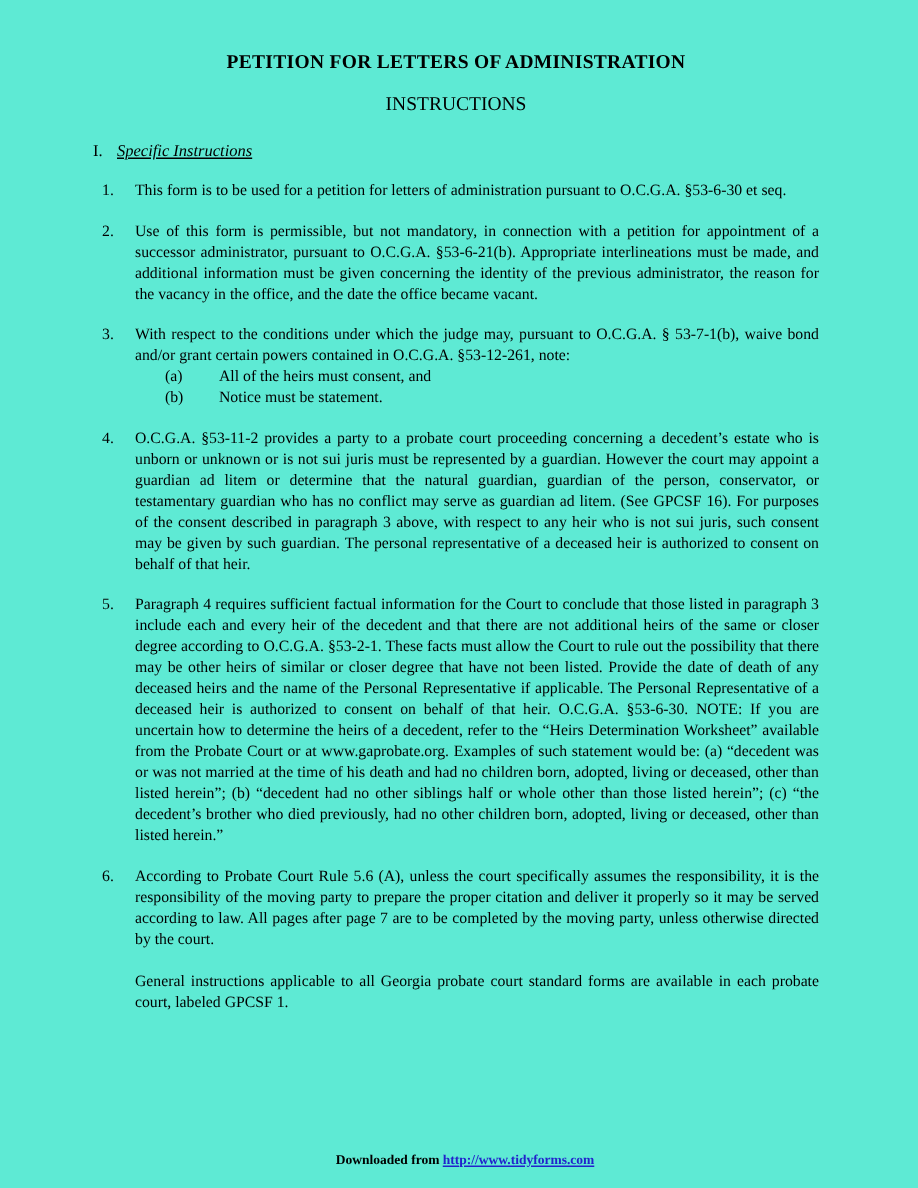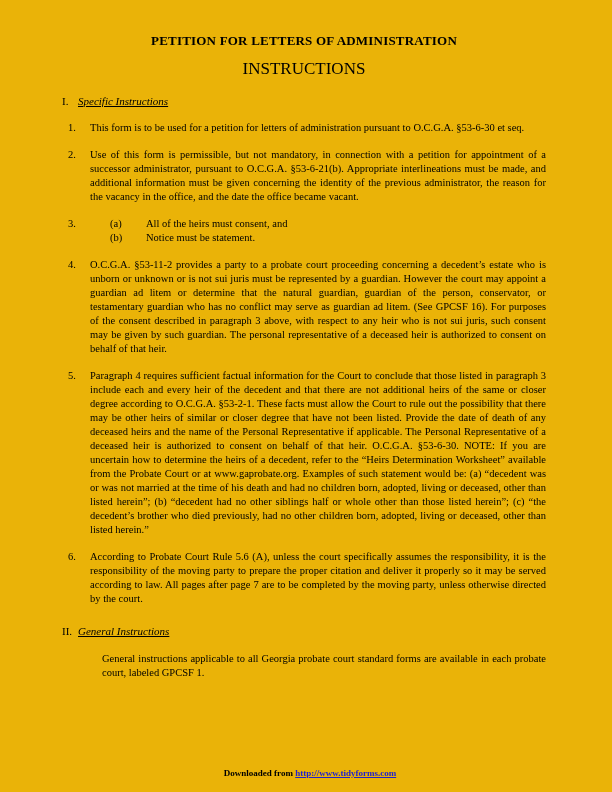--- a/index.html
+++ b/index.html
@@ -4,40 +4,40 @@
 <style>
   html, body {
     margin: 0;
     padding: 0;
     background: #ffffff;
   }
   .page {
     position: relative;
     width: 612px;
     height: 792px;
-    background: #eab308;
+    background: #5eead4;
     color: #000000;
     font-family: "Liberation Serif", "DejaVu Serif", serif;
     font-size: 10.5px;
     line-height: 14px;
     overflow: hidden;
     box-sizing: border-box;
   }
   .content {
     padding: 34px 66px 0 62px;
   }
   .doc-title {
     text-align: center;
     font-weight: bold;
     font-size: 13px;
     letter-spacing: 0.2px;
   }
   .doc-subtitle {
     text-align: center;
-    font-size: 17px;
+    font-size: 13px;
     margin-top: 14px;
   }
   .section-heading {
     margin-top: 18px;
     font-size: 11px;
     display: flex;
   }
   .section-heading .numeral {
     width: 16px;
     flex-shrink: 0;
@@ -69,21 +69,21 @@
   .sub .sub-num {
     width: 36px;
     flex-shrink: 0;
   }
   .inline-link {
     color: #000000;
     cursor: pointer;
   }
   .general-paragraph {
     margin-top: 14px;
-    margin-left: 40px;
+    margin-left: 28px;
     text-align: justify;
   }
   .footer {
     position: absolute;
     bottom: 12px;
     left: 4px;
     width: 100%;
     text-align: center;
     font-size: 9px;
     font-weight: bold;
@@ -114,20 +114,21 @@
     </div>
 
     <div class="item">
       <span class="num">2.</span>
       <div class="text">Use of this form is permissible, but not mandatory, in connection with a petition for appointment of a successor administrator, pursuant to O.C.G.A. §53-6-21(b).  Appropriate interlineations must be made, and additional information must be given concerning the identity of the previous administrator, the reason for the vacancy in the office, and the date the office became vacant.</div>
     </div>
 
     <div class="item">
       <span class="num">3.</span>
       <div class="text">
+        <span>With respect to the conditions under which the judge may, pursuant to O.C.G.A. § 53-7-1(b), waive bond and/or grant certain powers contained in O.C.G.A. §53-12-261,  note:</span>
         <div class="subitems">
           <div class="sub">
             <span class="sub-num">(a)</span>
             <span>All of the heirs must consent, and</span>
           </div>
           <div class="sub">
             <span class="sub-num">(b)</span>
             <span>Notice must be statement.</span>
           </div>
         </div>
@@ -142,24 +143,20 @@
     <div class="item">
       <span class="num">5.</span>
       <div class="text"><span>Paragraph 4 requires sufficient factual information for the Court to conclude that those listed in paragraph 3 include each and every heir of the decedent and that there are not additional heirs of the same or closer degree according to O.C.G.A. §53-2-1. These facts must allow the Court to rule out the possibility that there may be other heirs of similar or closer degree that have not been listed. Provide the date of death of any deceased heirs and the name of the Personal Representative if applicable. The Personal Representative of a deceased heir is authorized to consent on behalf of that heir.   O.C.G.A. §53-6-30.   NOTE: If you are uncertain how to determine the heirs of a decedent, refer to the “Heirs Determination Worksheet” available from the Probate Court or at </span><span class="inline-link">www.gaprobate.org.</span><span>  Examples of such statement would be: (a) “decedent was or was not married at the time of his death and had no children born, adopted, living or deceased, other than listed herein”; (b) “decedent had no other siblings half or whole other than those listed herein”; (c) “the decedent’s brother who died previously, had no other children born, adopted, living or deceased, other than listed herein.”</span></div>
     </div>
 
     <div class="item">
       <span class="num">6.</span>
       <div class="text">According to Probate Court Rule 5.6 (A), unless the court specifically assumes the responsibility, it is the responsibility of the moving party to prepare the proper citation and deliver it properly so it may be served according to law. All pages after page 7 are to be completed by the moving party, unless otherwise directed by the court.</div>
     </div>
 
-    <div class="section-heading">
-      <span class="numeral">II.</span>
-      <span class="heading-label">General Instructions</span>
-    </div>
 
     <div class="general-paragraph">General instructions applicable to all Georgia probate court standard forms are available in each probate court, labeled GPCSF 1.</div>
 
   </div>
 
   <div class="footer">
     <span>Downloaded from </span><span class="footer-link">http://www.tidyforms.com</span>
   </div>
 </div>
 

